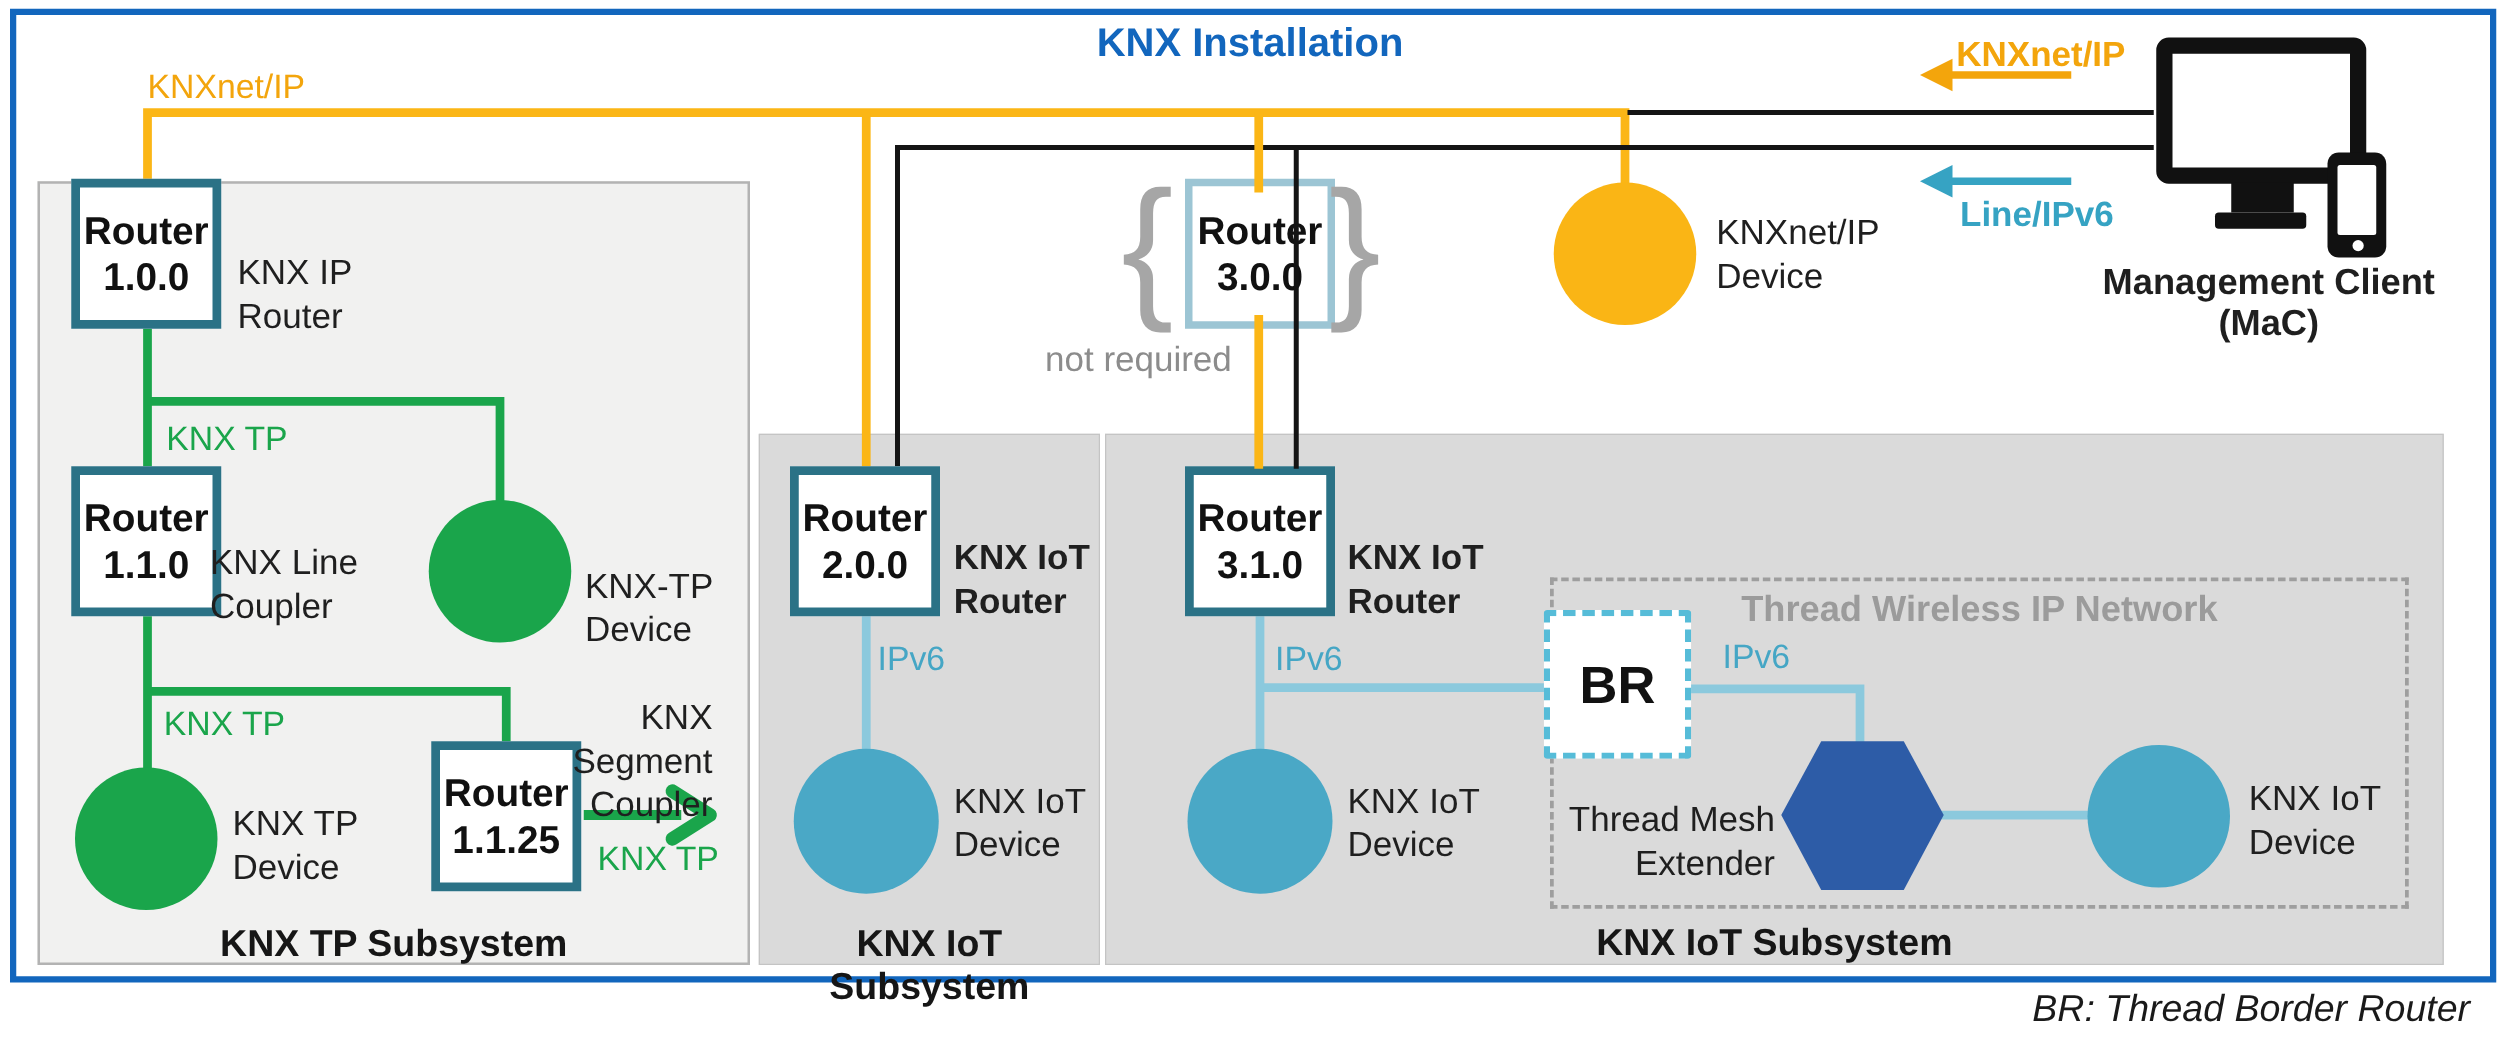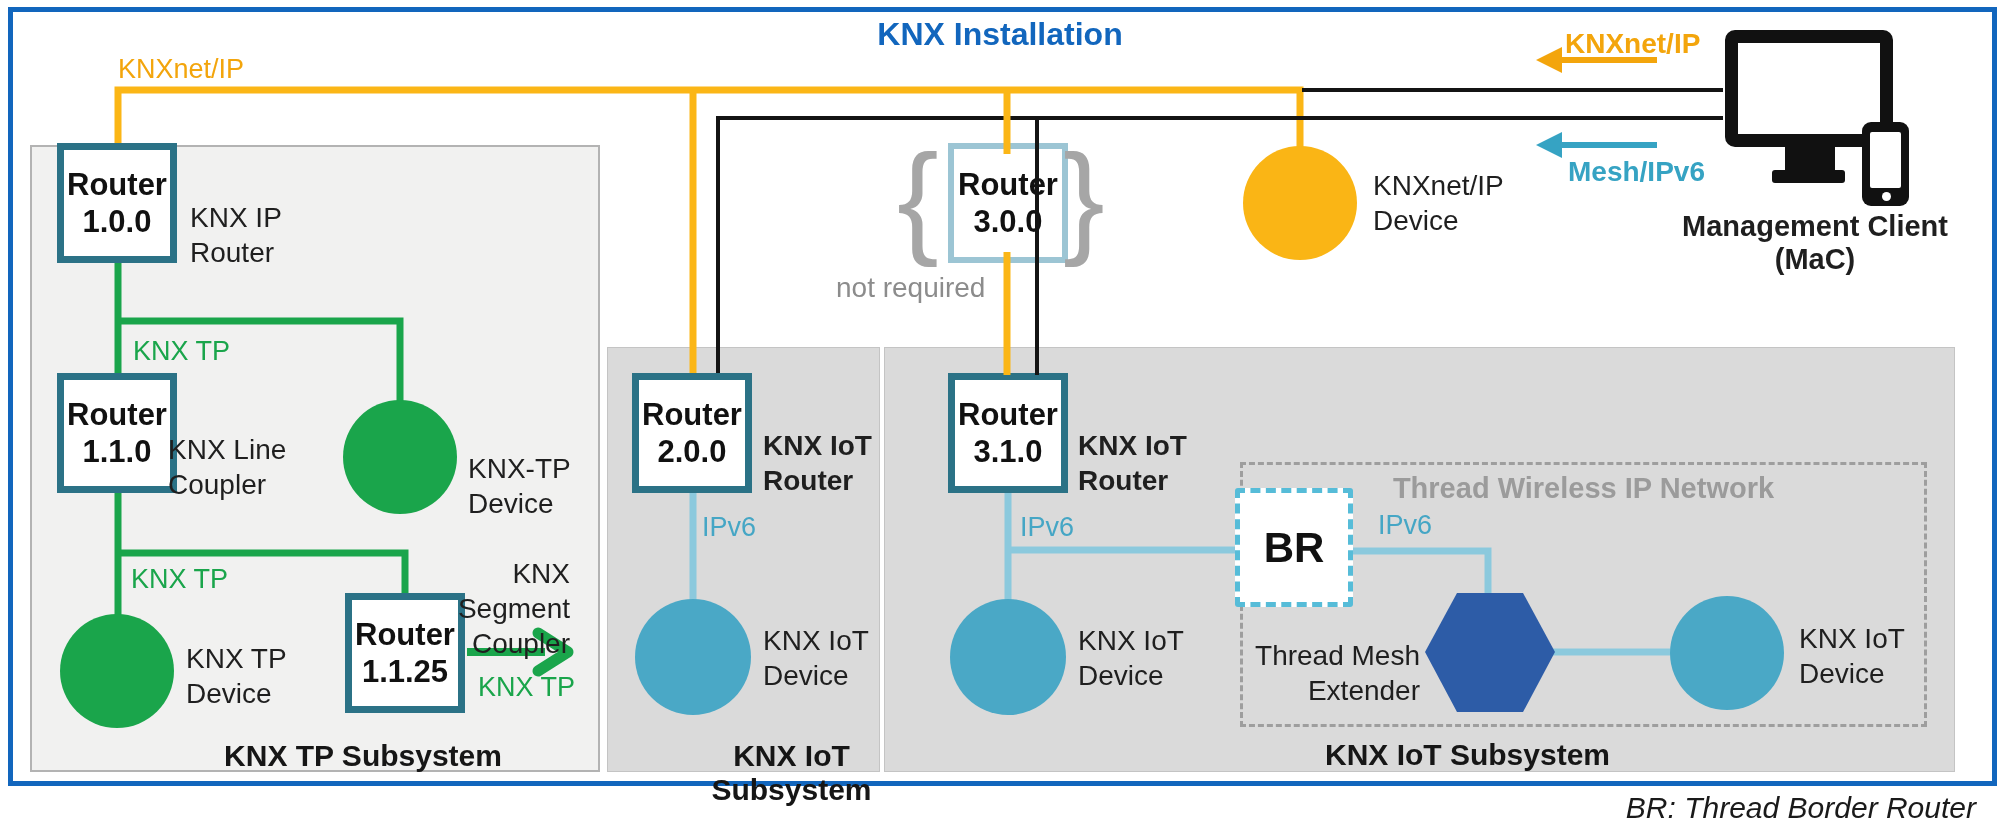--- a/index.html
+++ b/index.html
@@ -13,21 +13,21 @@
   .frame{left:8px;top:7px;width:1979px;height:769px;border:5px solid #1266bd;z-index:0;}
 
   .page-title{left:0;right:0;top:16px;text-align:center;font-size:32px;font-weight:bold;
               color:#1266bd;z-index:4;}
   .footnote{right:24px;top:791px;font-size:30px;color:#1a1a1a;z-index:4;font-style:italic;}
 
   .subsys{z-index:1;box-sizing:border-box;}
   .subsys-tp{left:30px;top:145px;width:570px;height:627px;background:#f1f1f0;border:2px solid #b3b3b3;}
   .subsys-mid{left:607px;top:347px;width:273px;height:425px;background:#dadada;border:1px solid #c4c4c4;}
   .subsys-right{left:884px;top:347px;width:1071px;height:425px;background:#dadada;border:1px solid #c4c4c4;}
-  .subsys-label{font-size:30px;font-weight:bold;text-align:center;z-index:3;color:#161616;padding-left:48px;}
+  .subsys-label{font-size:30px;font-weight:bold;text-align:center;z-index:3;color:#161616;}
   .lbl-tp{left:30px;width:570px;top:739px;}
   .lbl-mid{left:607px;width:273px;top:739px;}
   .lbl-right{left:884px;width:1071px;top:738px;}
 
   .thread-box{left:1240px;top:462px;width:687px;height:265px;border:3px dashed #9e9e9e;
               box-sizing:border-box;z-index:2;}
   .thread-label{left:1240px;width:687px;top:472px;text-align:center;font-size:29px;font-weight:bold;
                 color:#9b9b9b;z-index:3;}
 
   .router{width:120px;height:120px;background:#ffffff;border:7px solid #2b7286;box-sizing:border-box;
@@ -190,21 +190,21 @@
 
   <div class="abs link-label green-text tp1">KNX TP</div>
   <div class="abs link-label green-text tp2">KNX TP</div>
   <div class="abs link-label green-text tp3">KNX TP</div>
   <div class="abs link-label blue-text ip1">IPv6</div>
   <div class="abs link-label blue-text ip2">IPv6</div>
   <div class="abs link-label blue-text ip3">IPv6</div>
 
   <div class="abs knxnet-left">KNXnet/IP</div>
   <div class="abs knxnet-arrow-lbl">KNXnet/IP</div>
-  <div class="abs coap-lbl">Mesh/IPv6</div>
+  <div class="abs coap-lbl">Line/IPv6</div>
 
   <div class="abs monitor"></div>
   <div class="abs monitor-neck"></div>
   <div class="abs monitor-base"></div>
   <div class="abs phone"></div>
   <div class="abs phone-screen"></div>
   <div class="abs phone-dot"></div>
   <div class="abs mgmt-lbl">Management Client (MaC)</div>
 
   <svg id="over-layer" class="layer" width="2000" height="838" viewBox="0 0 2000 838">

